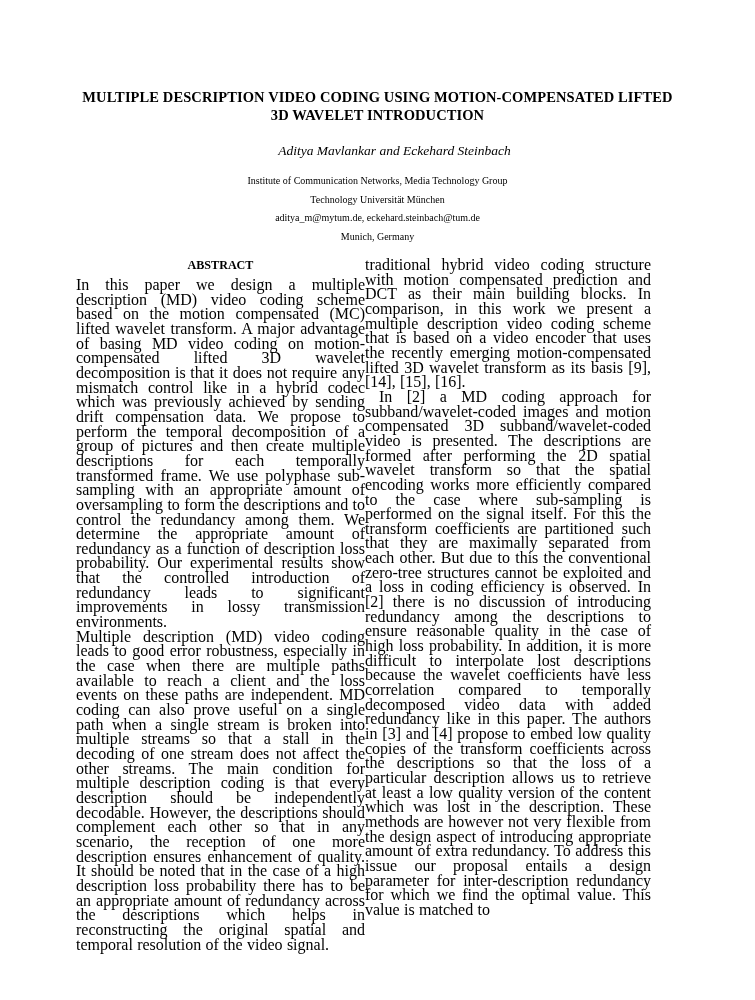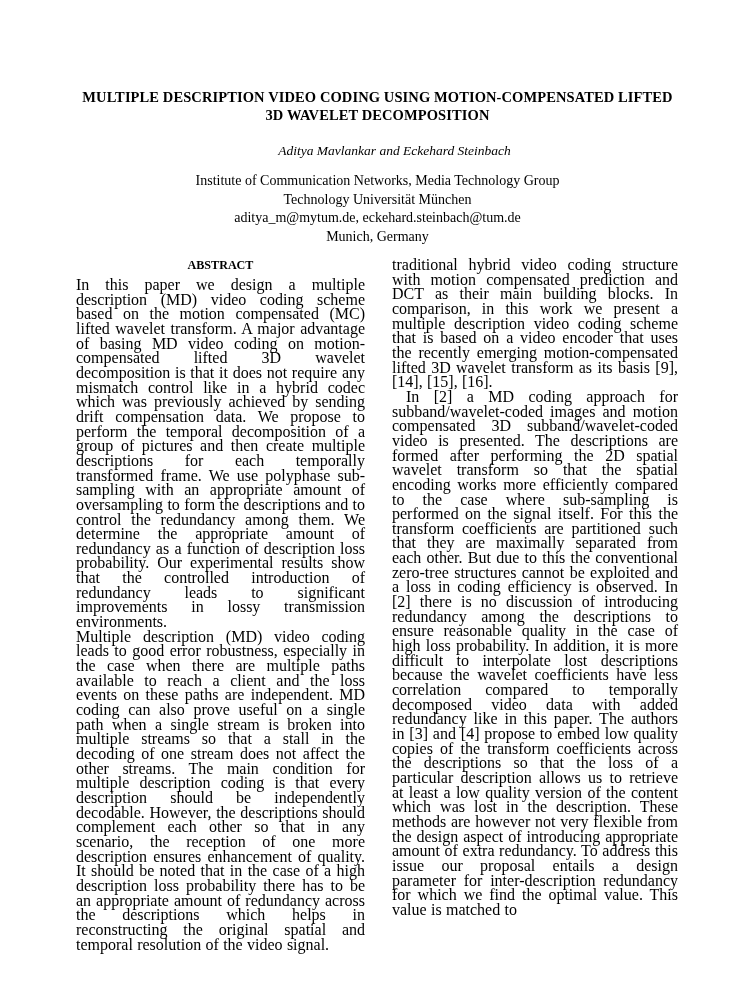--- a/index.html
+++ b/index.html
@@ -30,28 +30,27 @@
   }
   .authors-line {
     margin-top: 18px;
     font-style: italic;
     font-size: 13.5px;
     line-height: 17px;
     padding-left: 34px;
   }
   .affiliation-block {
     margin-top: 13px;
-    font-size: 14px;
+    font-size: 10px;
     line-height: 18.5px;
   }
   .content-columns {
     display: flex;
     margin-top: 12px;
     padding: 0 76px 0 76px;
-    gap: 27px;
     text-align: justify;
   }
   .col-left {
     width: 289px;
     flex: 0 0 289px;
   }
   .col-right {
     width: 286px;
     flex: 0 0 286px;
   }
@@ -80,21 +79,21 @@
   }
 </style>
 </head>
 <body>
 
 <div class="page">
 
   <div class="page-header">
     <h1 class="paper-title">
       <span style="display:block">MULTIPLE DESCRIPTION VIDEO CODING USING MOTION-COMPENSATED LIFTED</span>
-      <span style="display:block">3D WAVELET DECOMPOSITION</span>
+      <span style="display:block">3D WAVELET INTRODUCTION</span>
     </h1>
     <div class="authors-line">Aditya Mavlankar and Eckehard Steinbach</div>
     <div class="affiliation-block">
       <div>Institute of Communication Networks, Media Technology Group</div>
       <div>Technology Universität München</div>
       <div>aditya_m@mytum.de, eckehard.steinbach@tum.de</div>
       <div>Munich, Germany</div>
     </div>
   </div>
 

